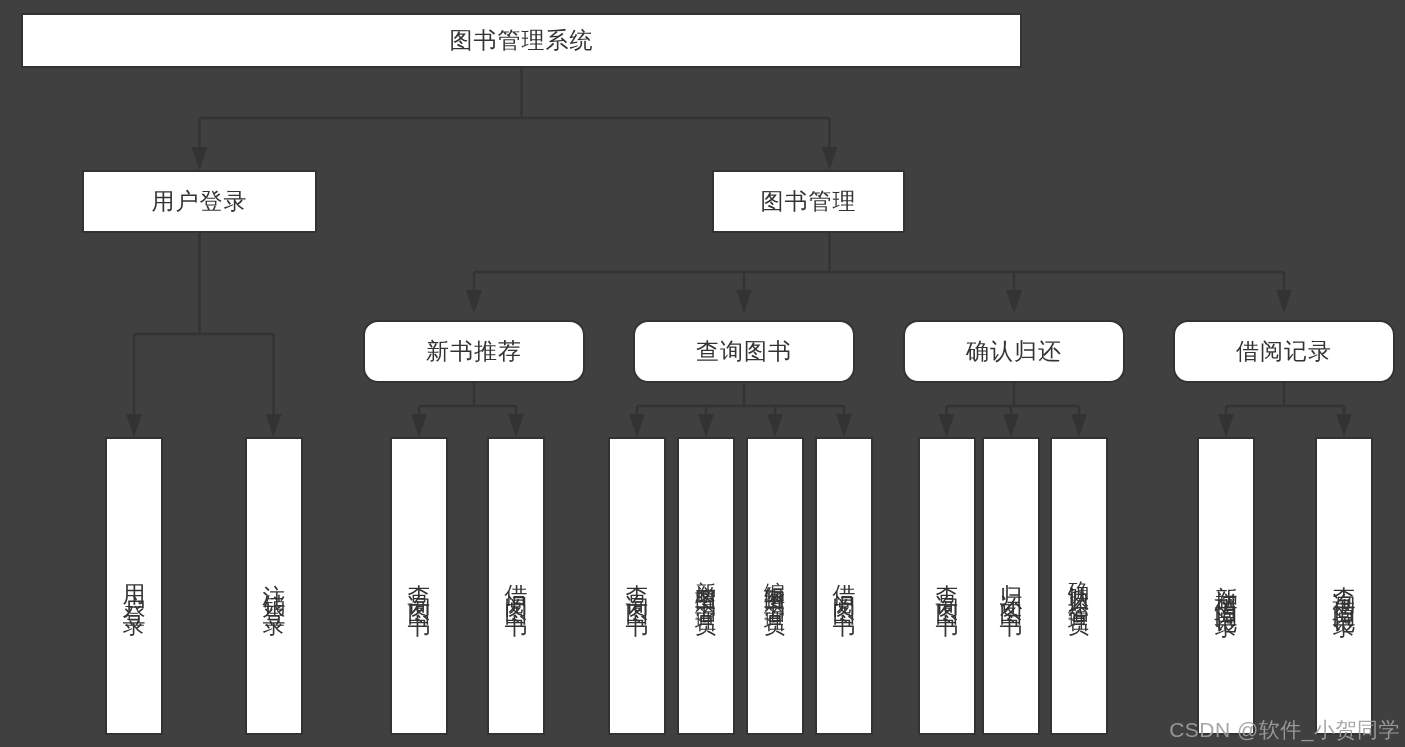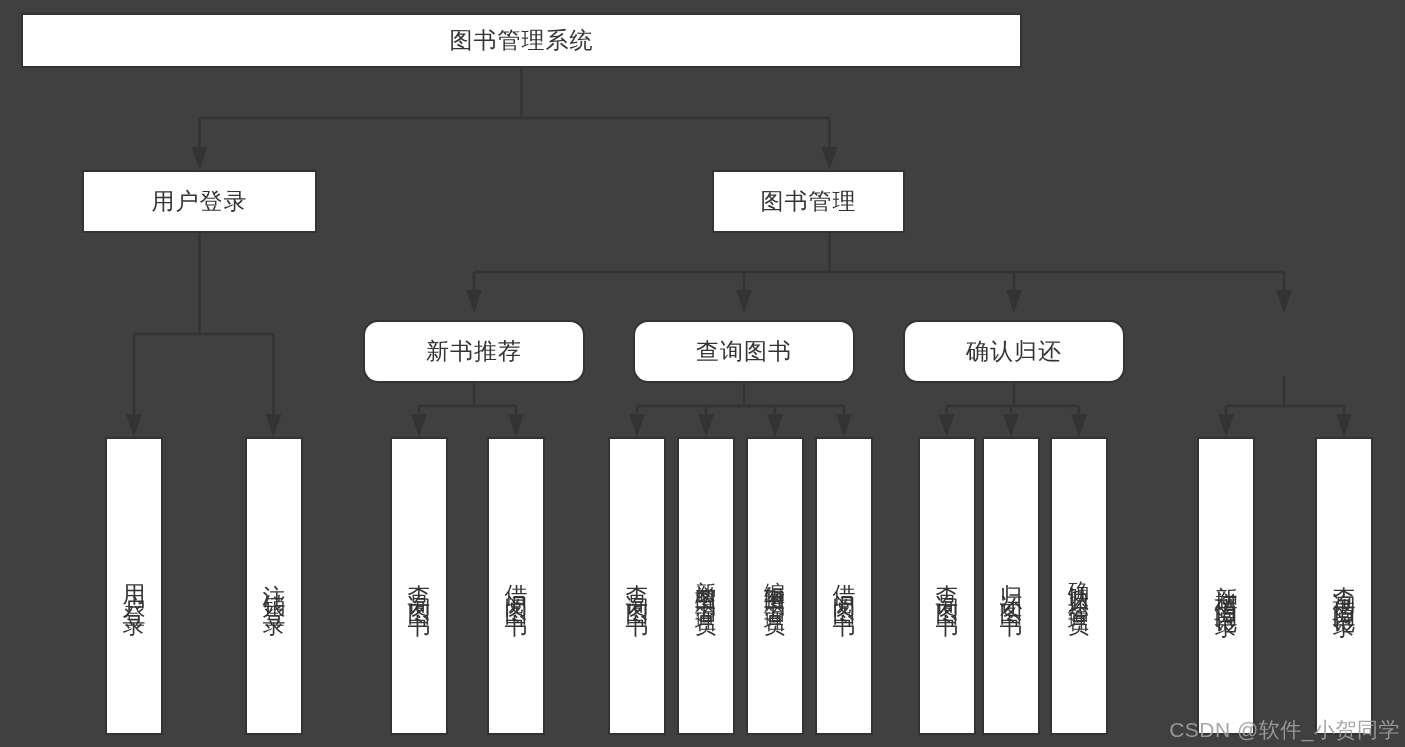--- a/index.html
+++ b/index.html
@@ -121,20 +121,23 @@
 
   <div class="box l3 g-nbr">
     <span class="hlabel">新书推荐</span>
   </div>
   <div class="box l3 g-bb">
     <span class="hlabel">查询图书</span>
   </div>
   <div class="box l3 g-cb">
     <span class="hlabel">确认归还</span>
   </div>
+  <div class="box l3 g-br">
+    <span class="hlabel">借阅记录</span>
+  </div>
 
   <div class="box leaf" style="left:105px">
     <span class="vtext">用户登录</span>
   </div>
   <div class="box leaf" style="left:245px">
     <span class="vtext">注销登录</span>
   </div>
 
   <div class="box leaf" style="left:390px">
     <span class="vtext">查询图书</span>

